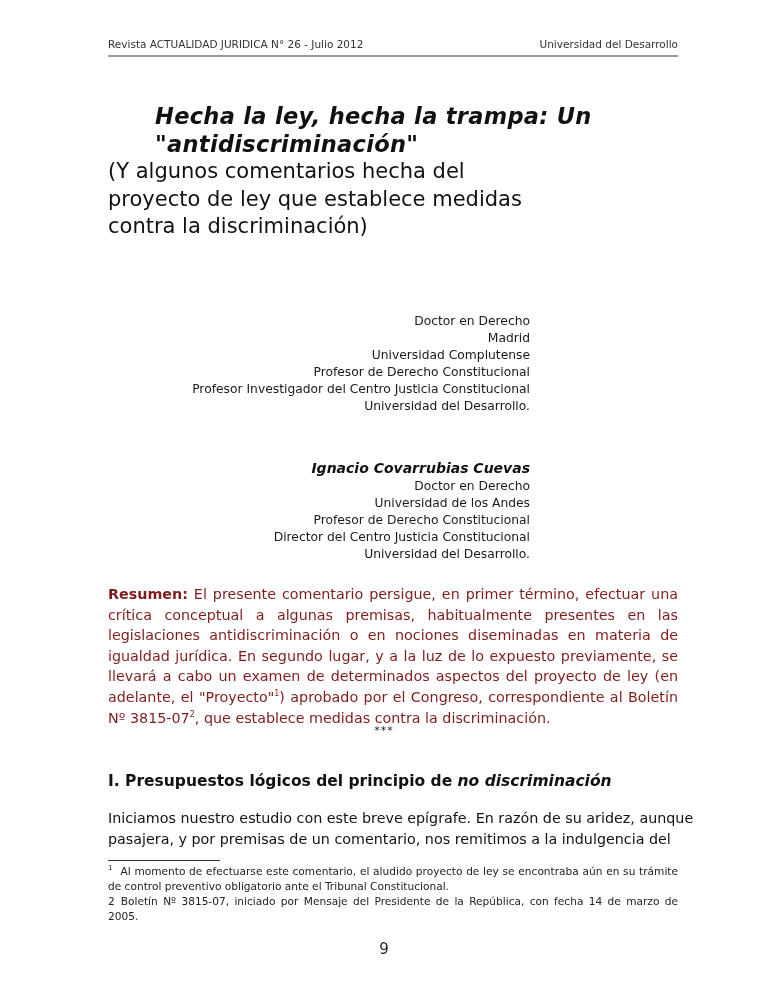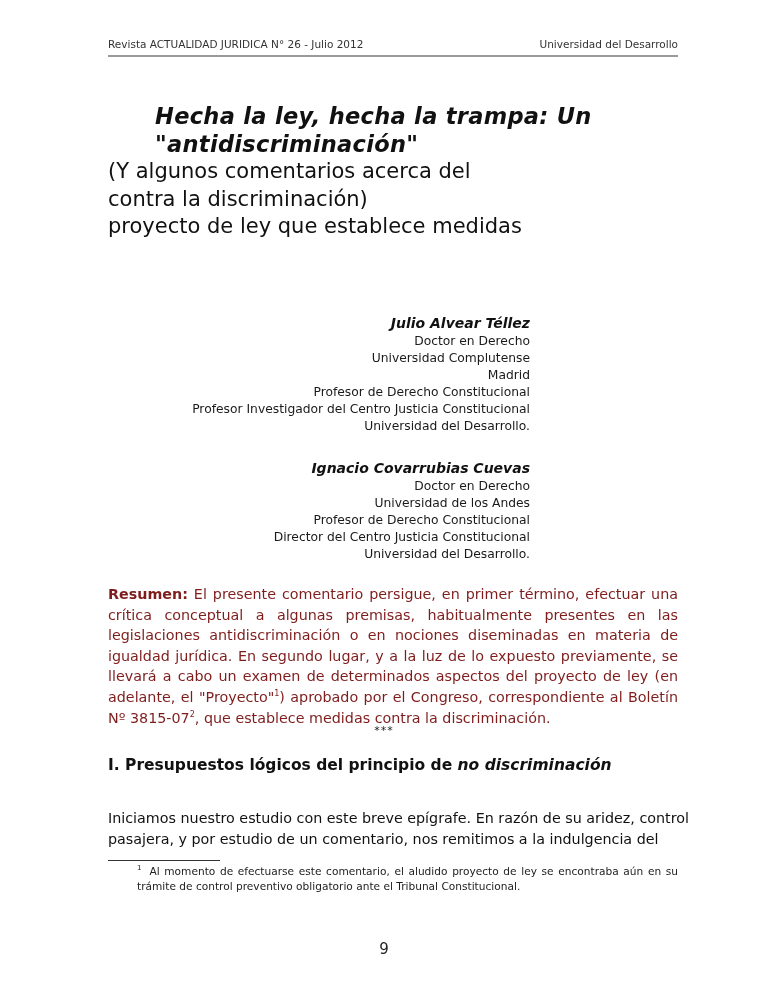--- a/index.html
+++ b/index.html
@@ -50,40 +50,40 @@
   }
   .abstract .label { font-weight: bold; }
   .abstract sup { font-size: 8px; vertical-align: super; line-height: 0; }
 
   .separator {
     position: absolute; left: 0; width: 768px; top: 724px;
     text-align: center; font-size: 11px; color: #222; letter-spacing: 1px;
   }
 
   .section-heading {
-    position: absolute; left: 108px; top: 755px; width: 570px;
+    position: absolute; left: 108px; top: 771px; width: 570px;
     font-weight: bold; font-size: 15.5px; line-height: 20px; color: #111;
   }
   .section-heading em { font-style: oblique; }
 
   .body-text {
     position: absolute; left: 108px; top: 808px; width: 570px;
     font-size: 14.3px; line-height: 21px; text-align: justify; color: #111;
   }
   .body-text span { display: block; white-space: nowrap; }
 
   .footnote-rule {
     position: absolute; left: 108px; top: 860px; width: 112px; height: 1px;
     background: #333;
   }
   .footnotes {
     position: absolute; left: 108px; top: 864px; width: 570px;
     font-size: 10.6px; line-height: 15px; color: #222; text-align: justify;
   }
-  .footnotes .fn { display: block; margin-left: 29px; }
+  .footnotes .fn { display: block; }
   .footnotes .fn-mark-sup { font-size: 7px; vertical-align: super; line-height: 0; margin-right: 8px; }
   .footnotes .fn-mark { margin-right: 6px; }
 
   .page-number {
     position: absolute; left: 0; width: 768px; top: 940px;
     text-align: center; font-size: 15px; color: #222;
   }
 </style>
 </head>
 <body>
@@ -95,31 +95,30 @@
     <span class="right">Universidad del Desarrollo</span>
   </div>
   <div class="header-rule"></div>
 
   <div class="title-block">
     <div class="title-main">
       <span>Hecha la ley, hecha la trampa: Un</span>
       <span>"antidiscriminación"</span>
     </div>
     <div class="title-sub">
-      <span>(Y algunos comentarios acerca del</span>
+      <span>(Y algunos comentarios hecha del</span>
+      <span>proyecto de ley que establece medidas</span>
       <span>contra la discriminación)</span>
-      <span>proyecto de ley que establece medidas</span>
     </div>
   </div>
 
   <div class="author" id="author1">
-    <span class="line name">Julio Alvear Téllez</span>
     <span class="line">Doctor en Derecho</span>
+    <span class="line">Madrid</span>
     <span class="line">Universidad Complutense</span>
-    <span class="line">Madrid</span>
     <span class="line">Profesor de Derecho Constitucional</span>
     <span class="line">Profesor Investigador del Centro Justicia Constitucional</span>
     <span class="line">Universidad del Desarrollo.</span>
   </div>
 
   <div class="author" id="author2">
     <span class="line name">Ignacio Covarrubias Cuevas</span>
     <span class="line">Doctor en Derecho</span>
     <span class="line">Universidad de los Andes</span>
     <span class="line">Profesor de Derecho Constitucional</span>
@@ -127,23 +126,24 @@
     <span class="line">Universidad del Desarrollo.</span>
   </div>
 
   <div class="abstract"><span class="label">Resumen:</span><span> El presente comentario persigue, en primer término, efectuar una crítica conceptual a algunas premisas, habitualmente presentes en las legislaciones antidiscriminación o en nociones diseminadas en materia de igualdad jurídica. En segundo lugar, y a la luz de lo expuesto previamente, se llevará a cabo un examen de determinados aspectos del proyecto de ley (en adelante, el "Proyecto"</span><sup>1</sup><span>) aprobado por el Congreso, correspondiente al Boletín Nº 3815-07</span><sup>2</sup><span>, que establece medidas contra la discriminación.</span></div>
 
   <div class="separator">***</div>
 
   <div class="section-heading"><span>I. Presupuestos lógicos del principio de </span><em>no discriminación</em></div>
 
   <div class="body-text">
-    <span>Iniciamos nuestro estudio con este breve epígrafe. En razón de su aridez, control</span>
-    <span>pasajera, y por estudio de un comentario, nos remitimos a la indulgencia del</span>
+    <span>Iniciamos nuestro estudio con este breve epígrafe. En razón de su aridez, aunque</span>
+    <span>pasajera, y por premisas de un comentario, nos remitimos a la indulgencia del</span>
   </div>
 
   <div class="footnote-rule"></div>
   <div class="footnotes">
     <span class="fn"><span class="fn-mark-sup">1</span><span>Al momento de efectuarse este comentario, el aludido proyecto de ley se encontraba aún en su trámite de control preventivo obligatorio ante el Tribunal Constitucional.</span></span>
+    <span class="fn"><span class="fn-mark">2</span><span>Boletín Nº 3815-07, iniciado por Mensaje del Presidente de la República, con fecha 14 de marzo de 2005.</span></span>
   </div>
 
   <div class="page-number">9</div>
 </div>
 
 </body></html>

